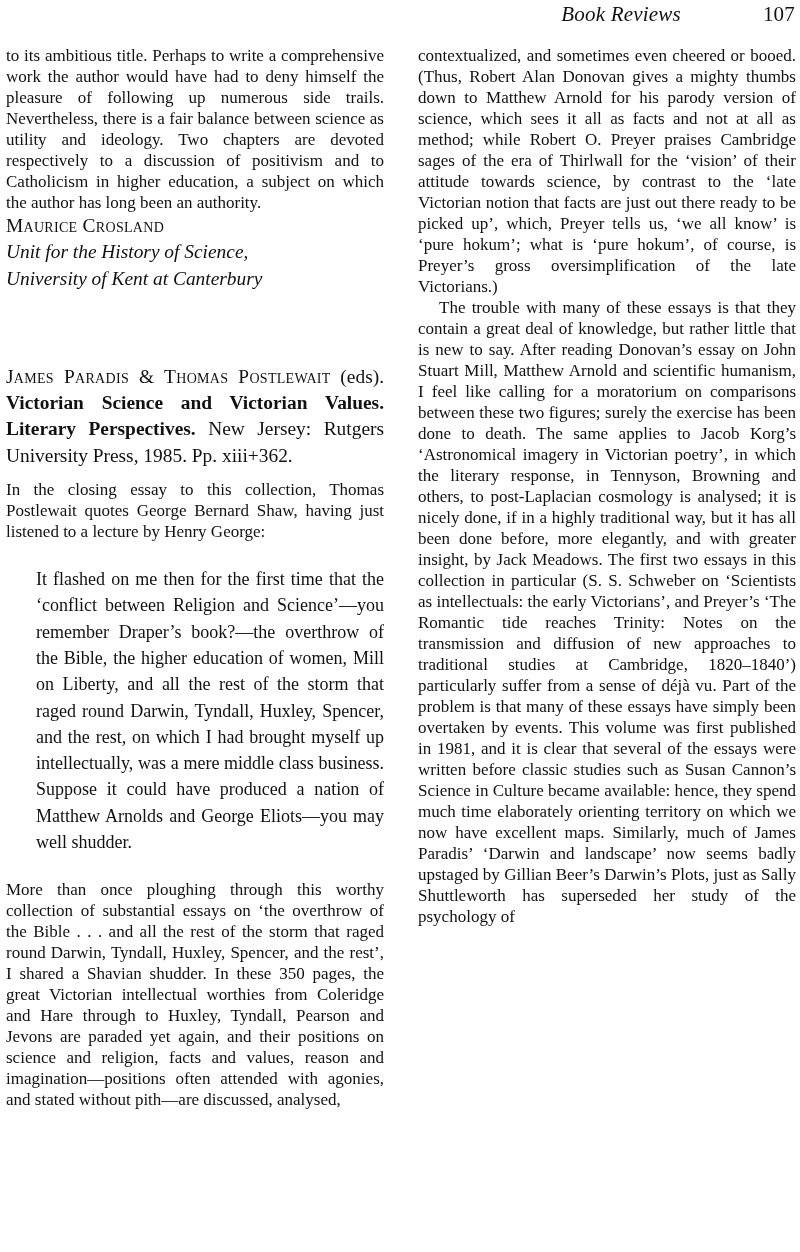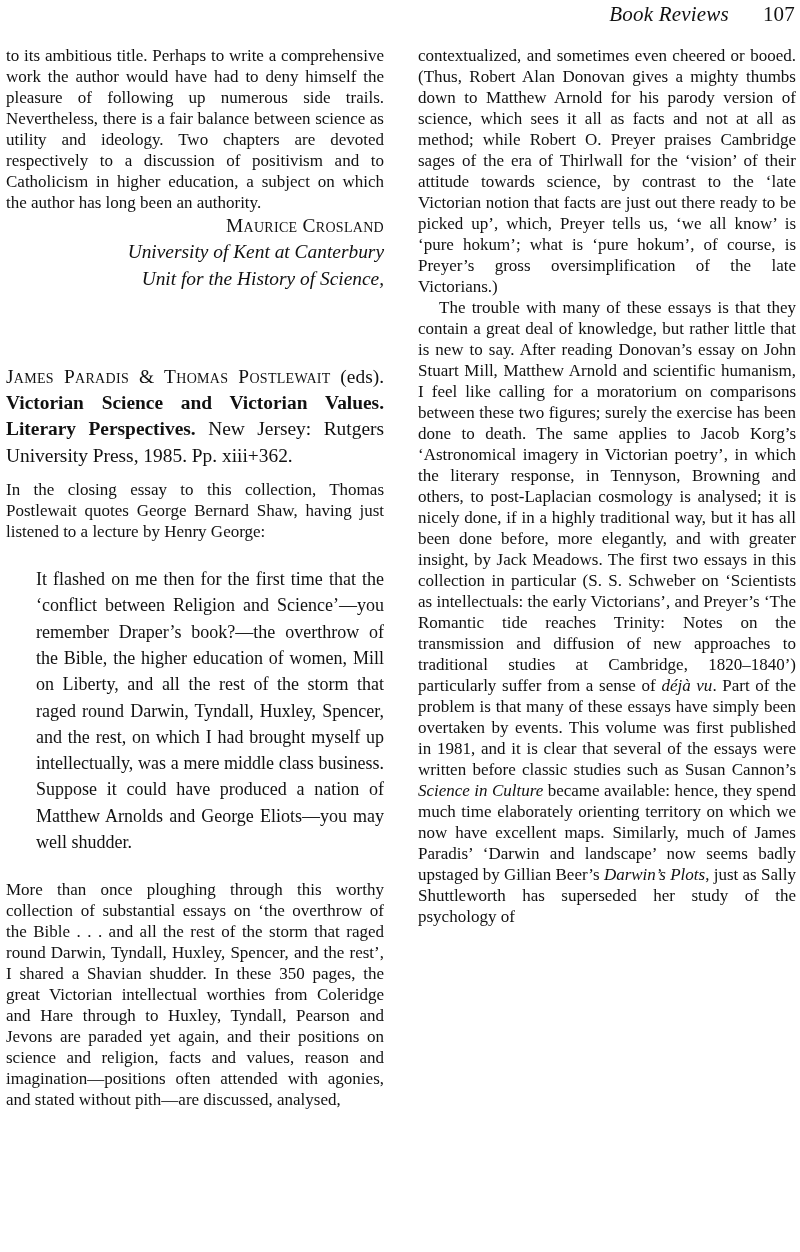--- a/index.html
+++ b/index.html
@@ -33,20 +33,21 @@
     font-size: 21px;
     letter-spacing: 0.2px;
   }
   .running-head .rh-title {
     font-style: italic;
     font-weight: 400;
   }
   .running-head .rh-folio {
     font-style: normal;
     font-weight: 400;
+    margin-left: 48px;
   }
 
   
   .columns {
     position: absolute;
     top: 45px;
     left: 6px;
     width: 789px;
     display: flex;
     gap: 34px;
@@ -65,21 +66,21 @@
     hyphens: none;
     -webkit-hyphens: none;
   }
   p.cont { text-indent: 0; }
   p.indent { text-indent: 21px; }
 
   
   .signature {
     font-size: 19.4px;
     line-height: 26.3px;
-    text-align: right;
+    text-align: left;
   }
   .sig-name {
     font-variant: small-caps;
     font-style: normal;
     letter-spacing: 0.3px;
   }
   .sig-affil {
     font-style: italic;
   }
 
@@ -103,42 +104,42 @@
   
   blockquote {
     margin: 24px 0 0 0;
     padding: 0 0 0 30px;
     font-size: 18px;
     line-height: 26.3px;
     text-align: justify;
   }
   .after-quote { margin-top: 24px; }
 
-  .it { font-style: italic; }
+  .it { }
 </style>
 </head>
 <body>
 
 <div class="page">
 
   <div class="running-head">
     <span class="rh-title">Book Reviews</span>
     <span class="rh-folio">107</span>
   </div>
 
   <div class="columns">
 
     <div class="col">
 
       <p class="cont">to its ambitious title. Perhaps to write a comprehensive work the author would have had to deny himself the pleasure of following up numerous side trails. Nevertheless, there is a fair balance between science as utility and ideology. Two chapters are devoted respectively to a discussion of positivism and to Catholicism in higher education, a subject on which the author has long been an authority.</p>
 
       <div class="signature">
         <div class="sig-name">Maurice Crosland</div>
+        <div class="sig-affil">Unit for the History of Science,</div>
         <div class="sig-affil">University of Kent at Canterbury</div>
-        <div class="sig-affil">Unit for the History of Science,</div>
       </div>
 
       <div class="citation">
         <span class="cit-authors">James Paradis &amp; Thomas Postlewait</span><span> (eds). </span><span class="cit-title">Victorian Science and Victorian Values. Literary Perspectives.</span><span> New Jersey: Rutgers University Press, 1985. Pp. xiii+362.</span>
       </div>
 
       <p class="cont after-citation">In the closing essay to this collection, Thomas Postlewait quotes George Bernard Shaw, having just listened to a lecture by Henry George:</p>
 
       <blockquote>It flashed on me then for the first time that the ‘conflict between Religion and Science’—you remember Draper’s book?—the overthrow of the Bible, the higher education of women, Mill on Liberty, and all the rest of the storm that raged round Darwin, Tyndall, Huxley, Spencer, and the rest, on which I had brought myself up intellectually, was a mere middle class business. Suppose it could have produced a nation of Matthew Arnolds and George Eliots—you may well shudder.</blockquote>
 

